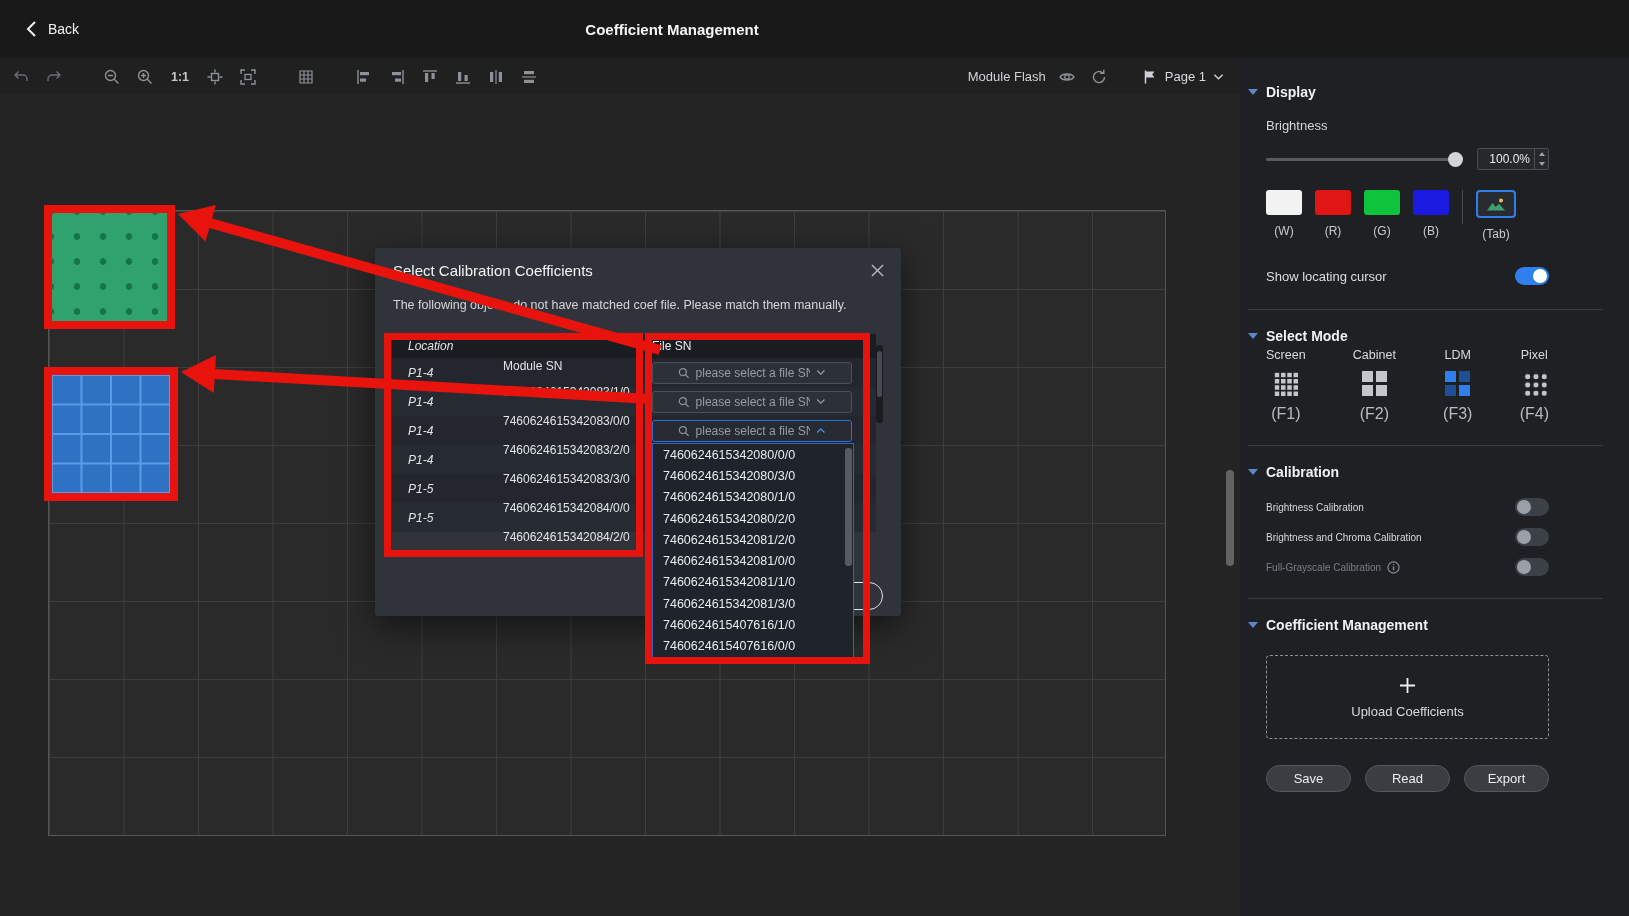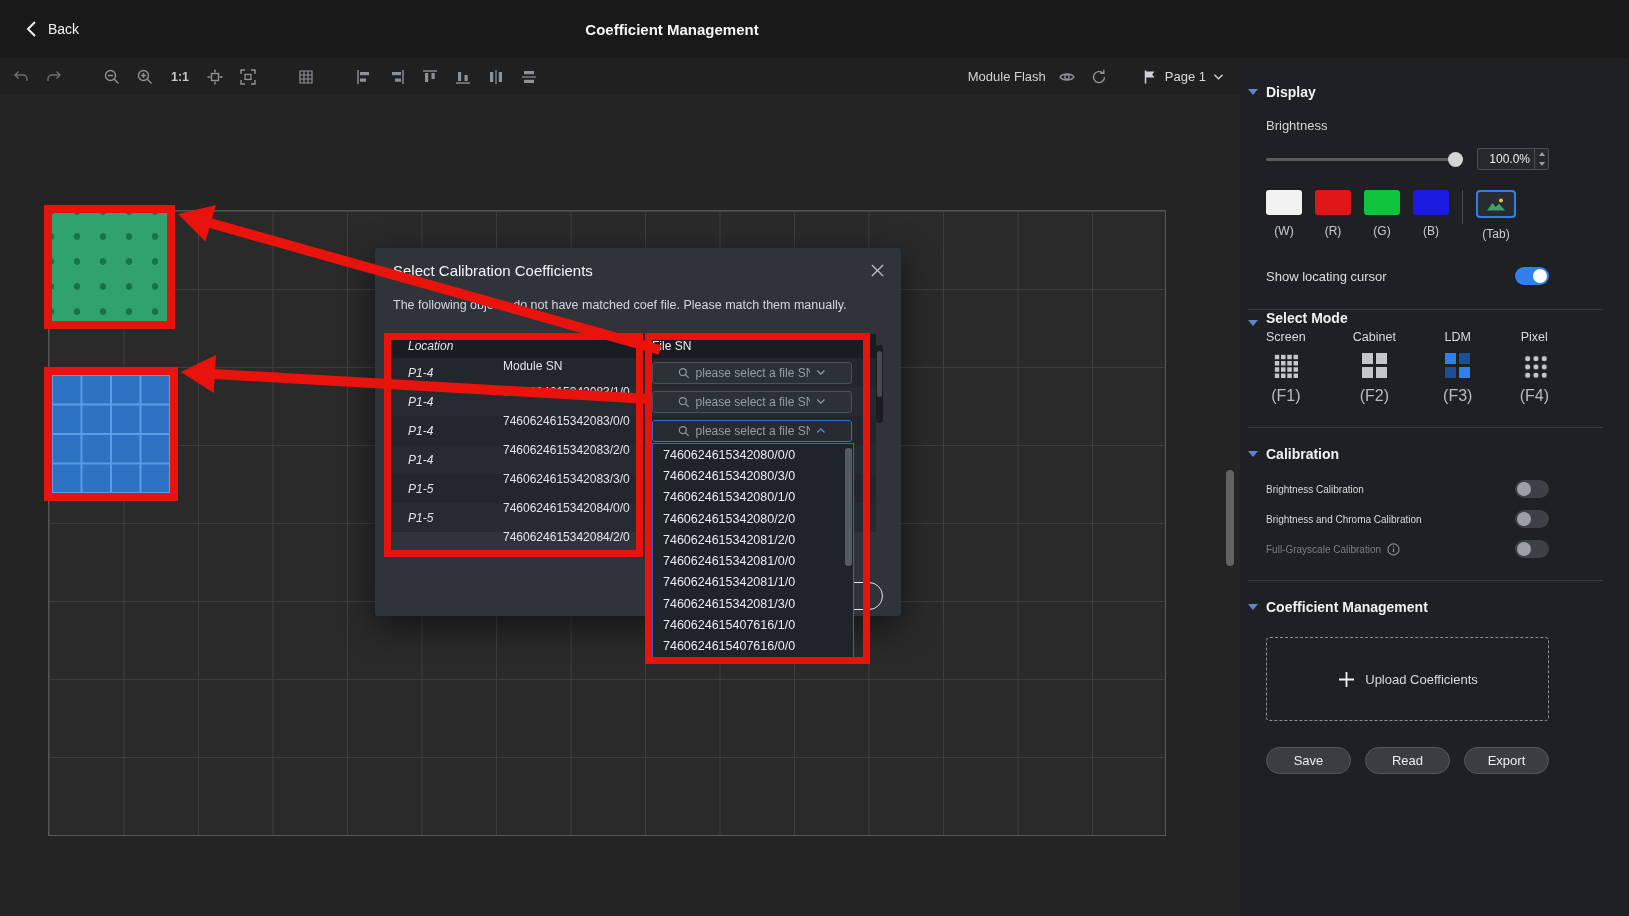--- a/index.html
+++ b/index.html
@@ -121,21 +121,21 @@
   .mi-cabinet{ background-color:#c3c7cd; background-image:linear-gradient(transparent 11px, #1e2023 11px, #1e2023 14px, transparent 14px), linear-gradient(90deg, transparent 11px, #1e2023 11px, #1e2023 14px, transparent 14px); }
   .mi-ldm{ display:grid; grid-template-columns:1fr 1fr; grid-template-rows:1fr 1fr; gap:3px; }
   .mi-ldm div:nth-child(1){ background:var(--blue); } .mi-ldm div:nth-child(2){ background:#1d4e96; }
   .mi-ldm div:nth-child(3){ background:#1d4e96; } .mi-ldm div:nth-child(4){ background:var(--blue); }
   .mi-pixel{ background-image:radial-gradient(circle, #c3c7cd 2.4px, transparent 2.9px); background-size:8.3px 8.3px; background-position:1.5px 1.5px; }
 
   .cal-row{ margin-top:16px; display:flex; align-items:center; justify-content:space-between; }
   .cal-label{ color:#d8dadd; font-size:10px; display:flex; align-items:center; gap:6px; }
   .cal-row.disabled .cal-label{ color:#7a7f86; }
 
-  .upload-box{ margin-top:22px; height:84px; border:1px dashed #8a8f95; border-radius:4px; display:flex; flex-direction:row; align-items:center; justify-content:center; gap:9px; cursor:pointer; }
+  .upload-box{ margin-top:22px; height:84px; border:1px dashed #8a8f95; border-radius:4px; display:flex; flex-direction:column; align-items:center; justify-content:center; gap:9px; cursor:pointer; }
   .upload-label{ color:#d8dadd; font-size:13px; }
   .btn-col{ margin-top:26px; display:flex; gap:14px; }
   .pill-btn{ width:210px; height:27px; border-radius:14px; background:#3a3d41; border:1px solid #55585c; color:#ededee; font-size:13px; display:flex; align-items:center; justify-content:center; cursor:pointer; }
 </style>
 </head>
 <body>
 
 <div class="topbar">
   <div class="back">
     <svg width="11" height="18" viewBox="0 0 11 18">
@@ -463,21 +463,21 @@
       </div>
       <div class="sw-label">(Tab)</div>
     </div>
   </div>
   <div class="cursor-row">
     <span class="lbl">Show locating cursor</span>
     <div class="tgl on"></div>
   </div>
   <div class="divider"></div>
 
-  <div class="sec-head" style="margin-top:0;align-items:flex-end;">
+  <div class="sec-head" style="margin-top:18px;">
     <div class="tri"></div>
     <span class="sec-title">Select Mode</span>
   </div>
   <div class="mode-row">
     <div class="mode-item">
       <span class="mode-label">Screen</span>
       <div class="mi mi-screen"></div>
       <span class="mode-key">(F1)</span>
     </div>
     <div class="mode-item">

